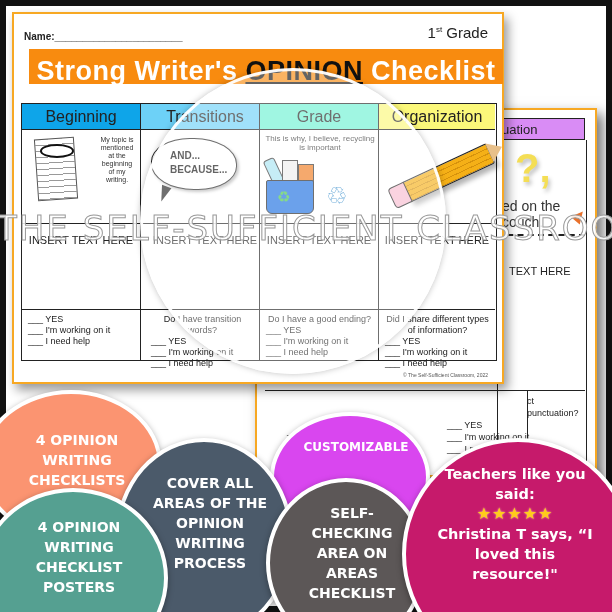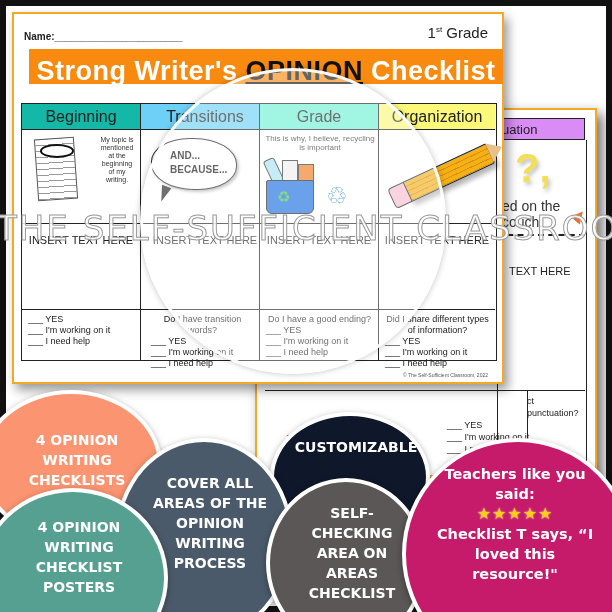--- a/index.html
+++ b/index.html
@@ -59,21 +59,21 @@
 
   
   .watermark { position:absolute; left:-4px; top:208px; width:620px; text-align:center; font-size:34px; letter-spacing:2px; color:rgba(255,255,255,0.85); -webkit-text-stroke:1px #999; font-family:"DejaVu Sans", sans-serif; white-space:nowrap; }
 
   
   .circle { position:absolute; border-radius:50%; border:4px solid #fff; box-shadow:0 2px 6px rgba(0,0,0,0.35); color:#fff; font-weight:bold; text-align:center; display:flex; align-items:center; justify-content:center; flex-direction:column; box-sizing:border-box; font-family:"DejaVu Sans", sans-serif; }
   .circle span { display:block;margin-left:12px; }
   .c1 { left:-20px; top:390px; width:182px; height:150px; background:#fb9471; font-size:14px; line-height:20px; padding-bottom:10px; }
   .c2 { left:-22px; top:488px; width:190px; height:180px; background:#55a091; font-size:14px; line-height:20px; padding-bottom:42px; }
   .c3 { left:115px; top:438px; width:178px; height:200px; background:#4b5a6a; font-size:14px; line-height:20px; padding-bottom:30px; }
-  .c4 { left:270px; top:412px; width:160px; height:130px; background:#0f172a; font-size:14px; padding-bottom:60px; }
+  .c4 { left:270px; top:412px; width:160px; height:130px; background:#d946ef; font-size:12px; padding-bottom:60px; }
   .c5 { left:266px; top:478px; width:160px; height:170px; background:#5c5757; font-size:14px; line-height:20px; padding-bottom:20px; }
   .c6 { left:402px; top:438px; width:232px; height:232px; background:#c61a6b; font-size:14.5px; line-height:20px; padding-bottom:60px; padding-right:18px; }
   .stars { color:#ffcc1a; font-size:16px; letter-spacing:1px; line-height:20px; text-shadow:0 0 2px #fff3a0; }
 </style>
 </head>
 <body>
 
 <div class="frame">
   <div class="frame-inner"></div>
 </div>
@@ -101,21 +101,21 @@
   </div>
 </div>
 
 <div class="front-page">
   <div class="fp-name">Name:_______________________</div>
   <div class="fp-grade"><span>1</span><sup>st</sup> <span>Grade</span></div>
   <div class="fp-title"><span>Strong Writer's </span><span class="opinion">OPINION</span><span> Checklist</span></div>
 
   <div class="fp-table">
 
-    <div class="fp-th col1" style="background:#14b8a6">Beginning</div>
+    <div class="fp-th col1" style="background:#0ea5e9">Beginning</div>
     <div class="fp-th col2" style="background:#6dd1f7">Transitions</div>
     <div class="fp-th col3" style="background:#6ef2d3">Grade</div>
     <div class="fp-th col4" style="background:#fbf87a">Organization</div>
 
     <div class="fp-cell-img col1">
       <div class="paper"></div>
       <div class="paper-oval"></div>
       <div class="topic-note">My topic is mentioned at the beginning of my writing.</div>
     </div>
     <div class="fp-cell-img col2">
@@ -202,16 +202,16 @@
   <span>SELF-</span>
   <span>CHECKING</span>
   <span>AREA ON</span>
   <span>AREAS</span>
   <span>CHECKLIST</span>
 </div>
 <div class="circle c6">
   <span>Teachers like you</span>
   <span>said:</span>
   <span class="stars">★★★★★</span>
-  <span>Checklist T says, “I</span>
+  <span>Christina T says, “I</span>
   <span>loved this</span>
   <span>resource!"</span>
 </div>
 
 </body></html>

